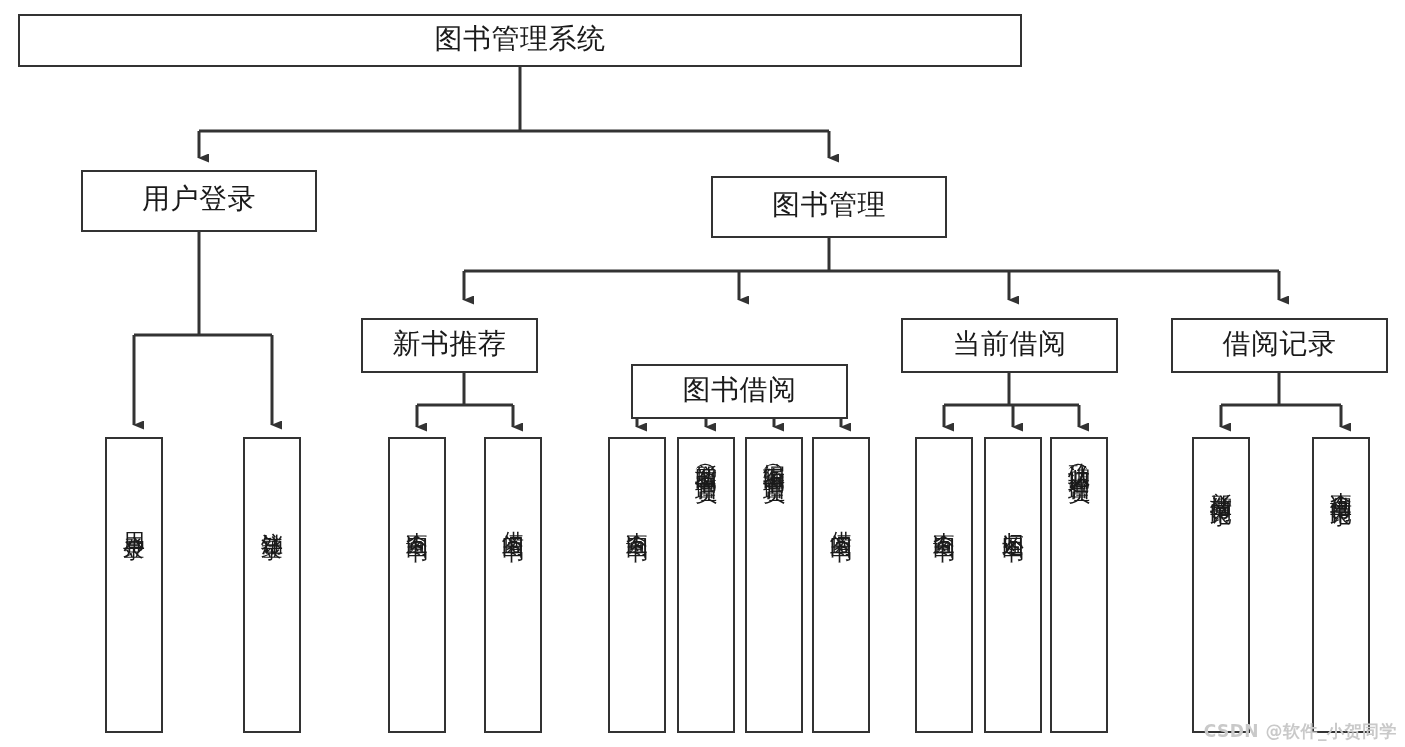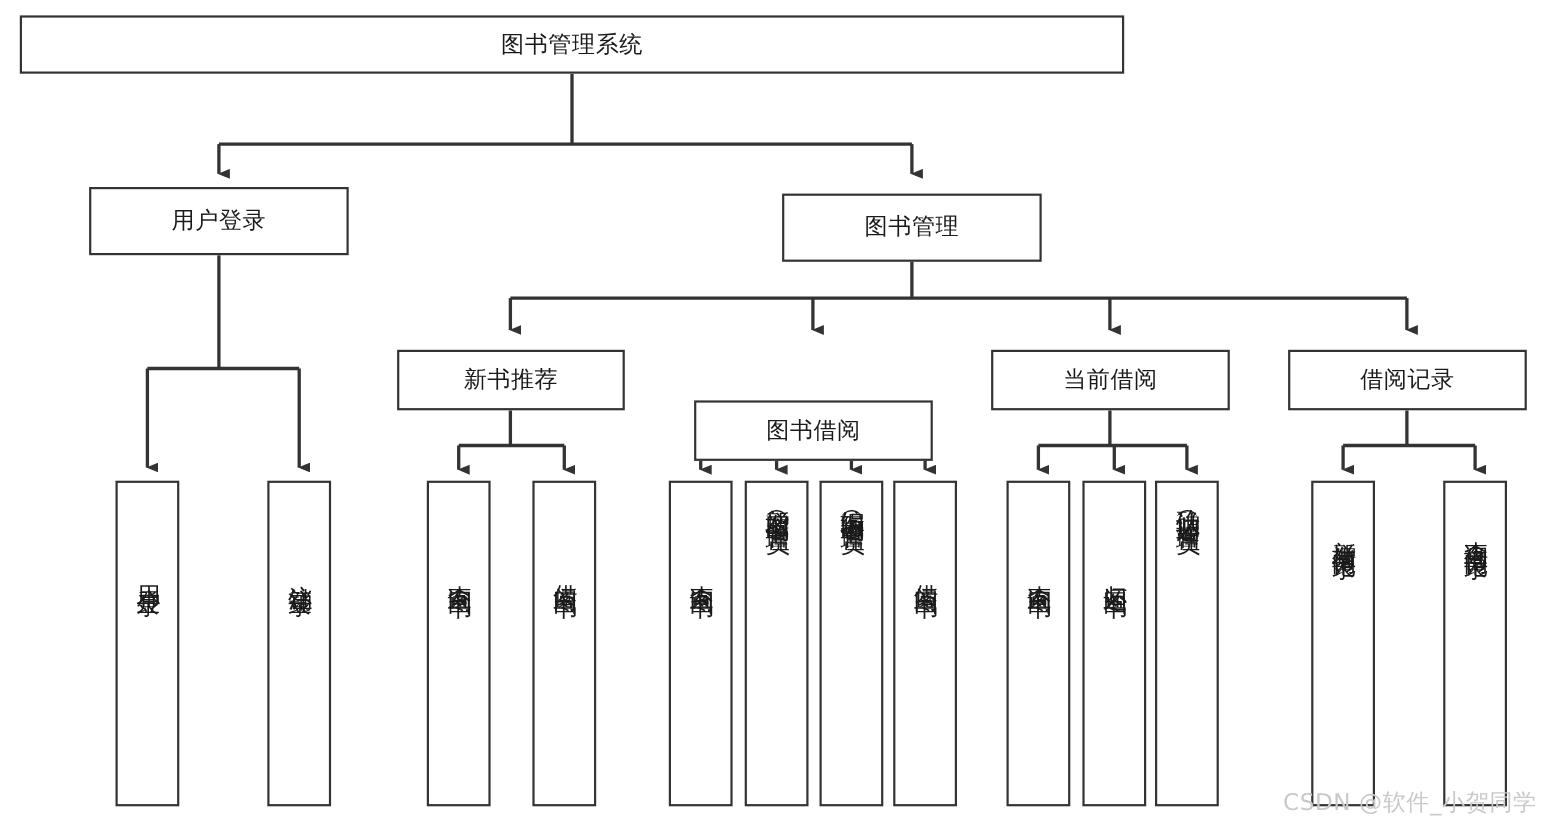--- a/index.html
+++ b/index.html
@@ -36,44 +36,46 @@
     justify-content: center;
     color: #1a1a1a;
   }
   .node .label {
     text-align: center;
     line-height: 1.12;
     letter-spacing: 0.5px;
   }
   .node.horiz .label {
     writing-mode: horizontal-tb;
-    font-size: 21px;
+    font-size: 28px;
+    font-family: Liberation Mono, monospace;
   }
   .node.vert {
     align-items: flex-start;
     justify-content: center;
     padding-top: 6px;
   }
   .node.vert .label {
     writing-mode: vertical-rl;
     text-orientation: upright;
     font-size: 22px;
     letter-spacing: 3px;
     line-height: 1;
     white-space: nowrap;
   }
   #watermark {
     position: absolute;
     right: 8px;
     bottom: 4px;
-    font-size: 21px;
+    font-size: 17px;
     color: #c9c9c9;
     letter-spacing: 0.5px;
     white-space: nowrap;
     user-select: none;
+    font-weight: bold;
   }
 </style>
 </head>
 <body>
 
 <div id="diagram-root">
 
   <svg class="connectors" viewBox="0 0 1405 747">
     <defs>
       <marker id="arrowhead" markerWidth="9" markerHeight="11" refX="4.5" refY="10" orient="auto" markerUnits="userSpaceOnUse">
@@ -141,21 +143,21 @@
   </div>
 
   <div class="node horiz" style="left:81px; top:170px; width:236px; height:62px;">
     <span class="label">用户登录</span>
   </div>
 
   <div class="node horiz" style="left:711px; top:176px; width:236px; height:62px;">
     <span class="label">图书管理</span>
   </div>
 
-  <div class="node horiz" style="left:361px; top:318px; width:207px; height:55px;">
+  <div class="node horiz" style="left:361px; top:318px; width:177px; height:55px;">
     <span class="label">新书推荐</span>
   </div>
 
   <div class="node horiz" style="left:631px; top:318px; width:217px; height:55px;margin-top:46px;">
     <span class="label">图书借阅</span>
   </div>
 
   <div class="node horiz" style="left:901px; top:318px; width:217px; height:55px;">
     <span class="label">当前借阅</span>
   </div>

